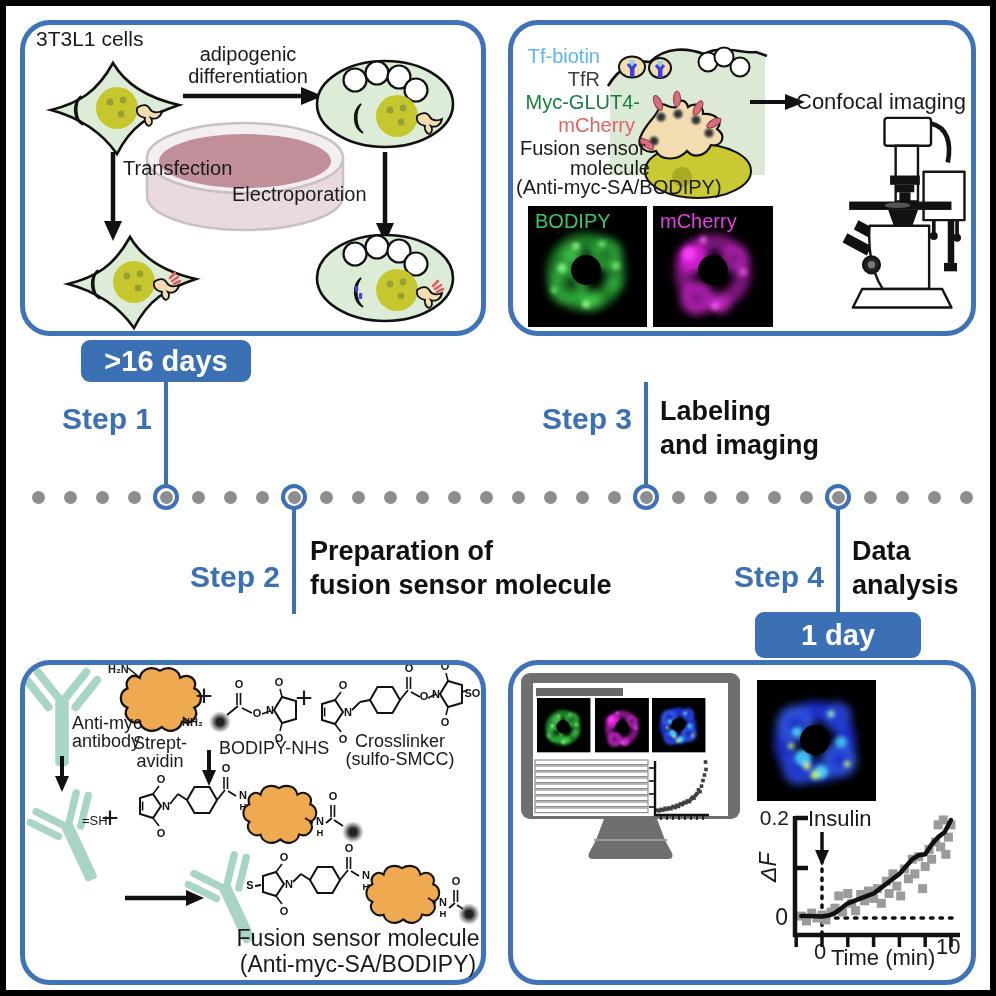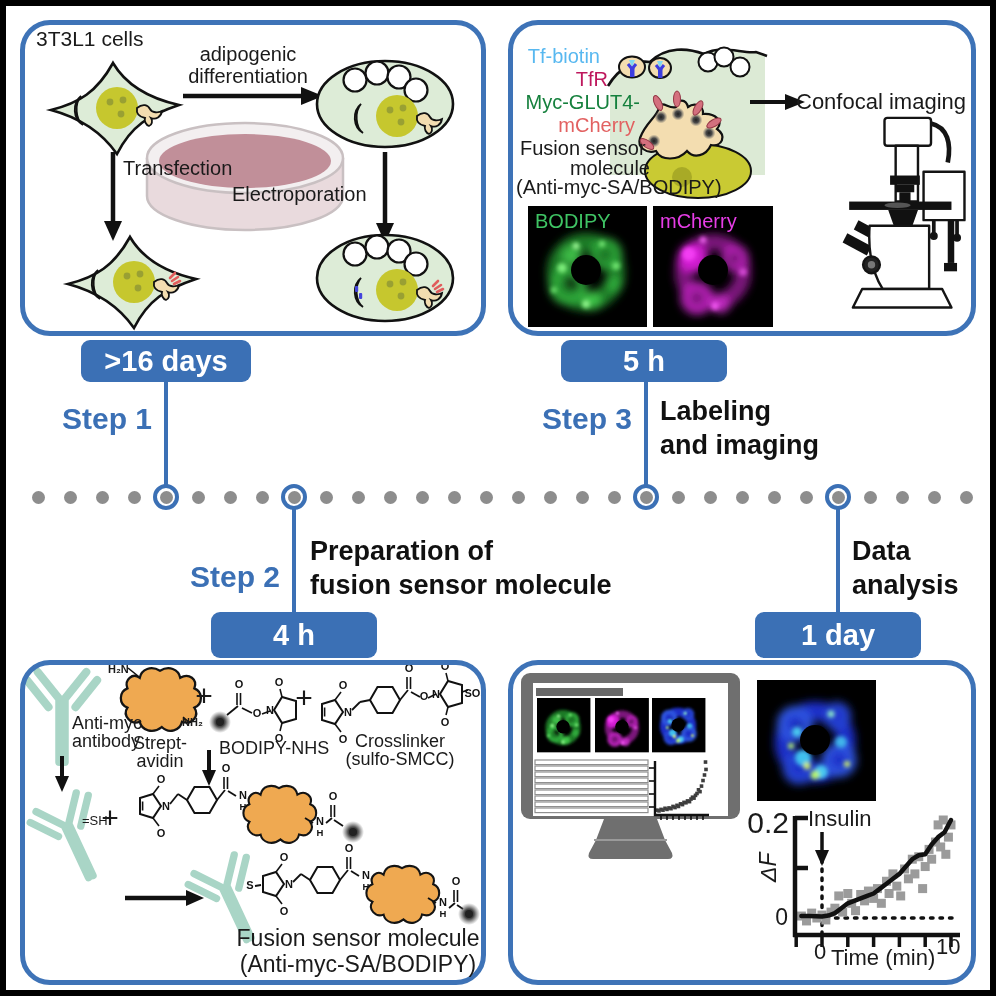--- a/index.html
+++ b/index.html
@@ -292,48 +292,47 @@
         <rect x="114" y="158" width="14" height="9"></rect>
       </g>
       <ellipse cx="64" cy="96" rx="14" ry="3" fill="#555" stroke="none"></ellipse>
       <path d="M34,118 L98,118 L98,186 L48,186 C38,170 32,146 34,118 Z"></path>
       <circle cx="36" cy="160" r="9" fill="#222"></circle>
       <circle cx="36" cy="160" r="4" fill="#777" stroke="none"></circle>
       <path d="M26,186 L112,186 L122,206 L16,206 Z"></path>
     </g>
   </svg>
   <div class="lbl rt" style="left:0;width:92px;top:26px;font-size:20px;color:#58b8f0">Tf-biotin</div>
-  <div class="lbl rt" style="left:8px;width:92px;top:49px;font-size:20px;color:#be185d">TfR</div>
+  <div class="lbl rt" style="left:0;width:92px;top:49px;font-size:20px;color:#404040">TfR</div>
   <div class="lbl rt" style="left:0;width:132px;top:72px;font-size:20px;color:#15803d">Myc-GLUT4-</div>
   <div class="lbl rt" style="left:0;width:127px;top:95px;font-size:20px;color:#e26161">mCherry</div>
   <div class="lbl" style="left:12px;top:118px;font-size:20px">Fusion sensor</div>
   <div class="lbl rt" style="left:0;width:142px;top:138px;font-size:20px">molecule</div>
   <div class="lbl" style="left:8px;top:157px;font-size:20px">(Anti-myc-SA/BODIPY)</div>
   <div class="lbl" style="left:288px;top:70px;font-size:22px">Confocal imaging</div>
   <div class="lbl" style="left:27px;top:191px;font-size:20px;color:#3fc464">BODIPY</div>
   <div class="lbl" style="left:152px;top:191px;font-size:20px;color:#e63de6">mCherry</div>
 </section>
 
 <div class="badge" style="left:81px;top:340px;width:170px;height:42px">&gt;16 days</div>
-<div class="badge" style="left:561px;top:340px;width:166px;height:42px">5 h</div>
-<div class="badge" style="left:211px;top:612px;width:166px;height:46px">4 h</div>
 <div class="badge" style="left:755px;top:612px;width:166px;height:46px">1 day</div>
 
 <div class="vline" style="left:164px;top:382px;height:104px"></div>
 <div class="vline" style="left:644px;top:382px;height:104px"></div>
 <div class="vline" style="left:292px;top:508px;height:106px"></div>
 <div class="vline" style="left:836px;top:508px;height:106px"></div>
 
 <div class="stepname rt" style="left:20px;top:402px;width:132px">Step 1</div>
 <div class="stepname rt" style="left:498px;top:402px;width:134px">Step 3</div>
 <div class="stepdesc" style="left:660px;top:396px">Labeling</div>
 <div class="stepdesc" style="left:660px;top:430px">and imaging</div>
 <div class="stepname rt" style="left:146px;top:560px;width:134px">Step 2</div>
 <div class="stepdesc" style="left:310px;top:536px">Preparation of</div>
 <div class="stepdesc" style="left:310px;top:570px">fusion sensor molecule</div>
+<div class="stepname rt" style="left:690px;top:560px;width:134px">Step 4</div>
 <div class="stepdesc" style="left:852px;top:536px">Data</div>
 <div class="stepdesc" style="left:852px;top:570px">analysis</div>
 
 <div id="timeline">
       <span class="dot" style="left: 31.5px; top: 490.5px;"></span>
       <span class="dot" style="left: 63.5px; top: 490.5px;"></span>
       <span class="dot" style="left: 95.5px; top: 490.5px;"></span>
       <span class="dot" style="left: 127.5px; top: 490.5px;"></span>
       <span class="dot" style="left: 159.5px; top: 490.5px;"></span>
       <span class="dot" style="left: 191.5px; top: 490.5px;"></span>
@@ -632,21 +631,21 @@
       <line x1="287" y1="156" x2="287" y2="277"></line>
       <line x1="285" y1="275" x2="452" y2="275"></line>
       <line x1="287" y1="158" x2="300" y2="158"></line>
       <line x1="287" y1="208" x2="300" y2="208"></line>
     </g>
     <g>
       <line x1="314" y1="172" x2="314" y2="192" stroke="#111" stroke-width="3.5"></line>
       <polygon points="307,190 321,190 314,206" fill="#111"></polygon>
     </g>
   </svg>
-  <div class="lbl rt" style="left:233px;top:147px;width:48px;font-size:30px">0.2</div>
+  <div class="lbl rt" style="left:233px;top:147px;width:48px;font-size:21px">0.2</div>
   <div class="lbl rot90" style="left:248px;top:222px;font-size:23px">ΔF</div>
   <div class="lbl rt" style="left:252px;top:245px;width:28px;font-size:23px">0</div>
   <div class="lbl" style="left:300px;top:147px;font-size:22px">Insulin</div>
   <div class="lbl" style="left:306px;top:280px;font-size:22px">0</div>
   <div class="lbl" style="left:428px;top:275px;font-size:22px">10</div>
   <div class="lbl" style="left:323px;top:286px;font-size:22px">Time (min)</div>
 </section>
 
 </div>
 

